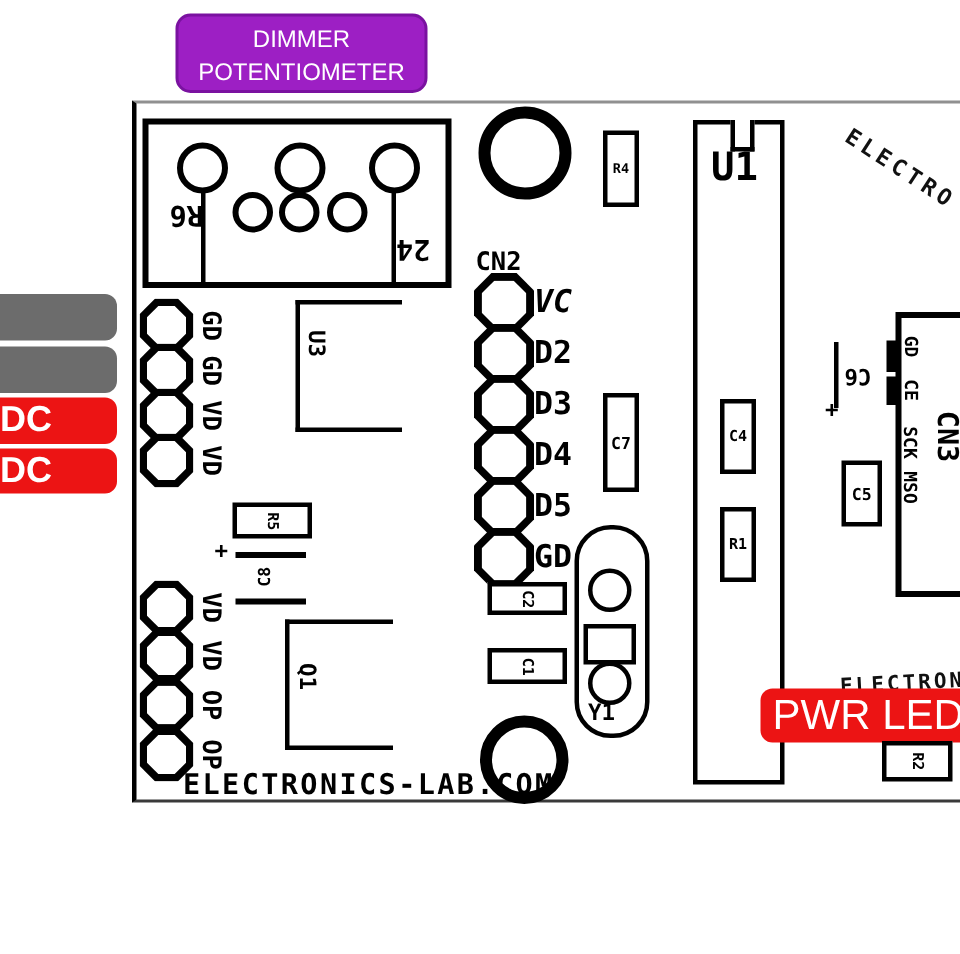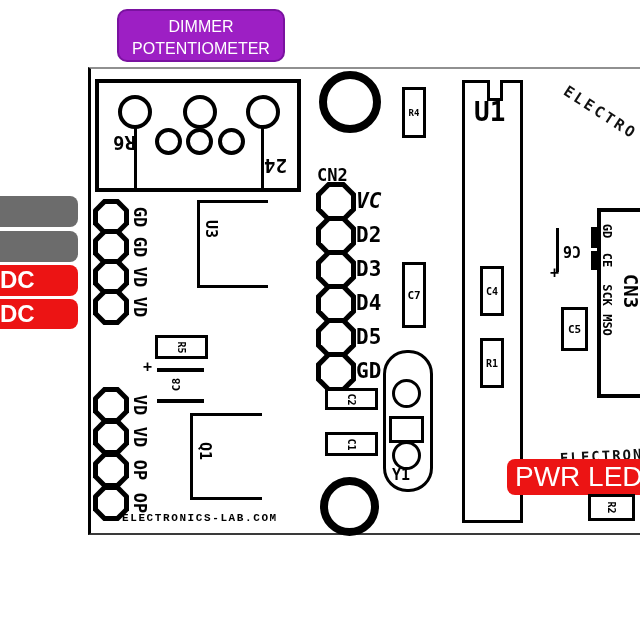--- a/index.html
+++ b/index.html
@@ -198,21 +198,21 @@
   <div class="comp" style="left:325px;top:432px;width:53px;height:24px;">
     <span class="rot90">C1</span>
   </div>
 
   <div class="comp" style="left:383px;top:350px;width:50px;height:142px;border-radius:24px;"></div>
   <div class="circ circ3" style="left:392px;top:379px;width:29px;height:29px;"></div>
   <div class="comp" style="left:389px;top:416px;width:35px;height:27px;"></div>
   <div class="circ circ3" style="left:392px;top:441px;width:29px;height:29px;"></div>
   <span class="slabel" style="left:392px;top:466px;font-size:15px;">Y1</span>
 
-  <span class="slabel" style="left:122px;top:512px;font-size:11px;letter-spacing:1.6px;font-family:Liberation Mono, monospace;">ELECTRONICS-LAB.COM</span>
+  <span class="slabel" style="left:122px;top:512px;font-size:19px;letter-spacing:1.6px;">ELECTRONICS-LAB.COM</span>
 
   <div class="comp" style="left:597px;top:208px;width:55px;height:190px;border-width:4px;"></div>
   <div class="blk" style="left:591px;top:227px;width:9px;height:21px;"></div>
   <div class="blk" style="left:591px;top:251px;width:9px;height:19px;"></div>
   <span class="vlabel rot90" style="left:600px;top:224px;font-size:12px;">GD</span>
   <span class="vlabel rot90" style="left:600px;top:253px;font-size:12px;">CE</span>
   <span class="vlabel rot90" style="left:596px;top:288px;font-size:12px;">SCK</span>
   <span class="vlabel rot90" style="left:596px;top:318px;font-size:12px;">MSO</span>
   <span class="vlabel rot90" style="left:614px;top:280px;font-size:19px;">CN3</span>
 

